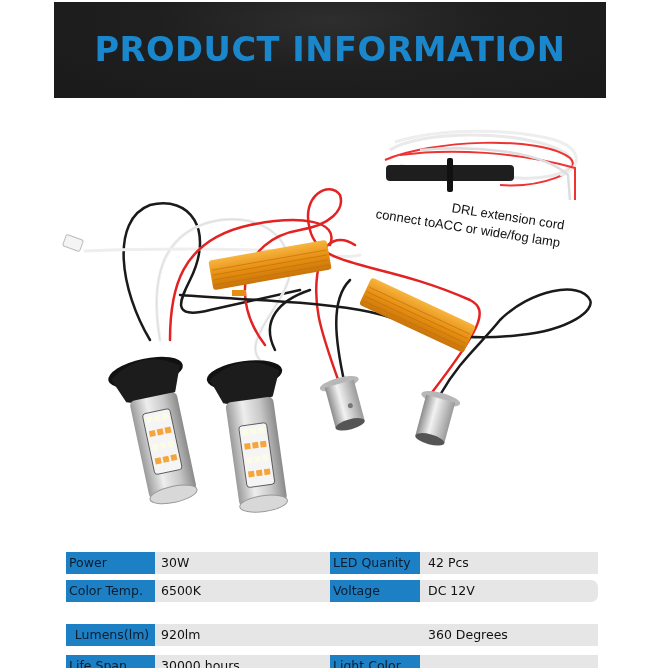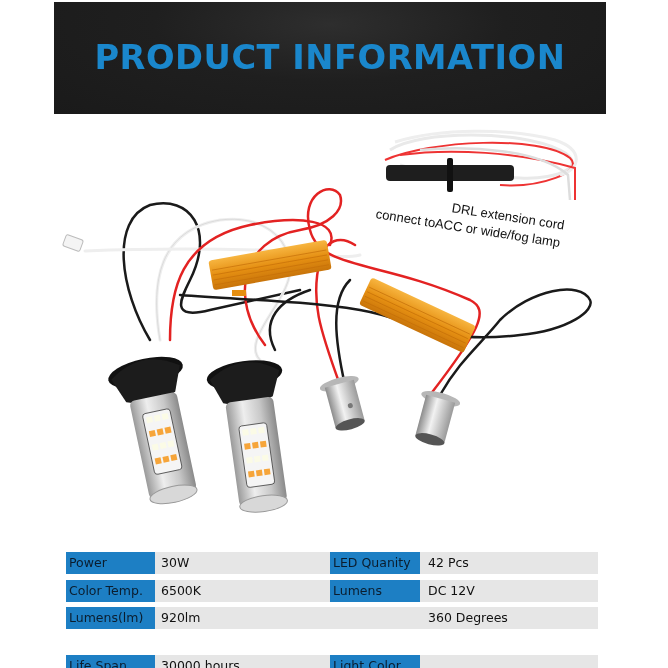--- a/index.html
+++ b/index.html
@@ -1,19 +1,19 @@
 <!DOCTYPE html>
 <html><head>
   <meta charset="utf-8">
   <style>
     html, body { margin: 0; padding: 0; background: #ffffff; }
     body { width: 668px; height: 668px; position: relative; overflow: hidden; font-family: "DejaVu Sans", sans-serif; }
 
     .banner {
-      position: absolute; left: 54px; top: 2px; width: 552px; height: 112px;
+      position: absolute; left: 54px; top: 2px; width: 552px; height: 96px;
       background: radial-gradient(ellipse at 50% 20%, #2e2e2e 0%, #1f1f1f 45%, #1a1a1a 100%);
       display: flex; align-items: center; justify-content: center;
     }
     .banner-title {
       font-family: "DejaVu Sans", sans-serif; font-weight: bold;
       color: #1a87cc; font-size: 33px; letter-spacing: 0.5px; margin-top: -2px;
       transform: scaleX(1.02);
     }
 
     .product-image { position: absolute; left: 50px; top: 110px; width: 570px; height: 430px; }
@@ -181,27 +181,27 @@
 <div class="annotation annotation-1">DRL extension cord</div>
 <div class="annotation annotation-2">connect toACC or wide/fog lamp</div>
 
 <div class="spec-table">
   <div class="spec-row" style="top:0px;">
     <div class="cell-label lbl-left">Power</div>
     <div class="cell-value val-left">30W</div>
     <div class="cell-label lbl-right">LED Quanity</div>
     <div class="cell-value val-right">42 Pcs</div>
   </div>
-  <div class="spec-row" style="top:28px;">
+  <div class="spec-row" style="top:28px;border-radius:7px;">
     <div class="cell-label lbl-left">Color Temp.</div>
     <div class="cell-value val-left">6500K</div>
-    <div class="cell-label lbl-right">Lumens</div>
+    <div class="cell-label lbl-right">Voltage</div>
     <div class="cell-value val-right">DC 12V</div>
   </div>
-  <div class="spec-row" style="top:55px;">
+  <div class="spec-row" style="top:72px;text-align:center;">
     <div class="cell-label lbl-left">Lumens(lm)</div>
     <div class="cell-value val-left">920lm</div>
     <div class="cell-value val-right">360 Degrees</div>
   </div>
   <div class="spec-row" style="top:83px;margin-top:20px;">
     <div class="cell-label lbl-left">Life Span</div>
     <div class="cell-value val-left">30000 hours</div>
     <div class="cell-label lbl-right">Light Color</div>
   </div>
 </div>

